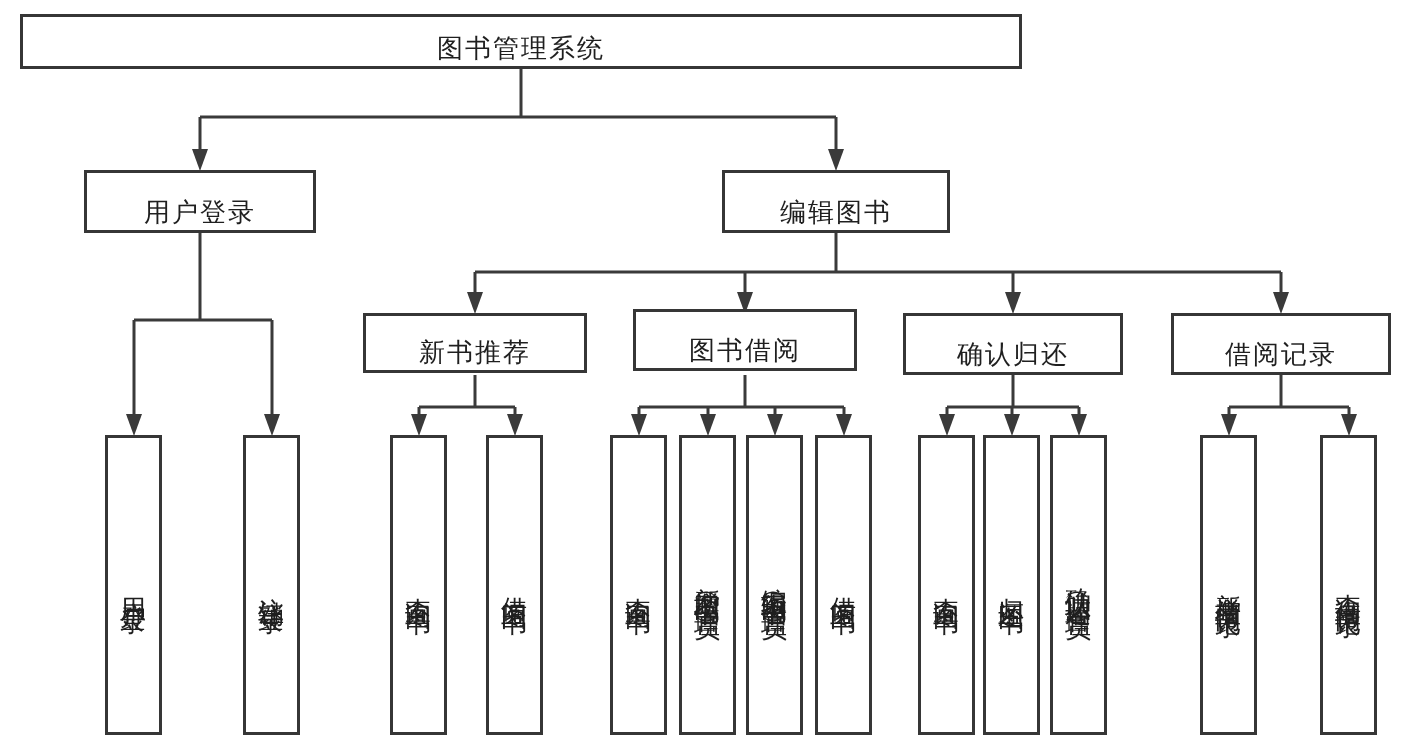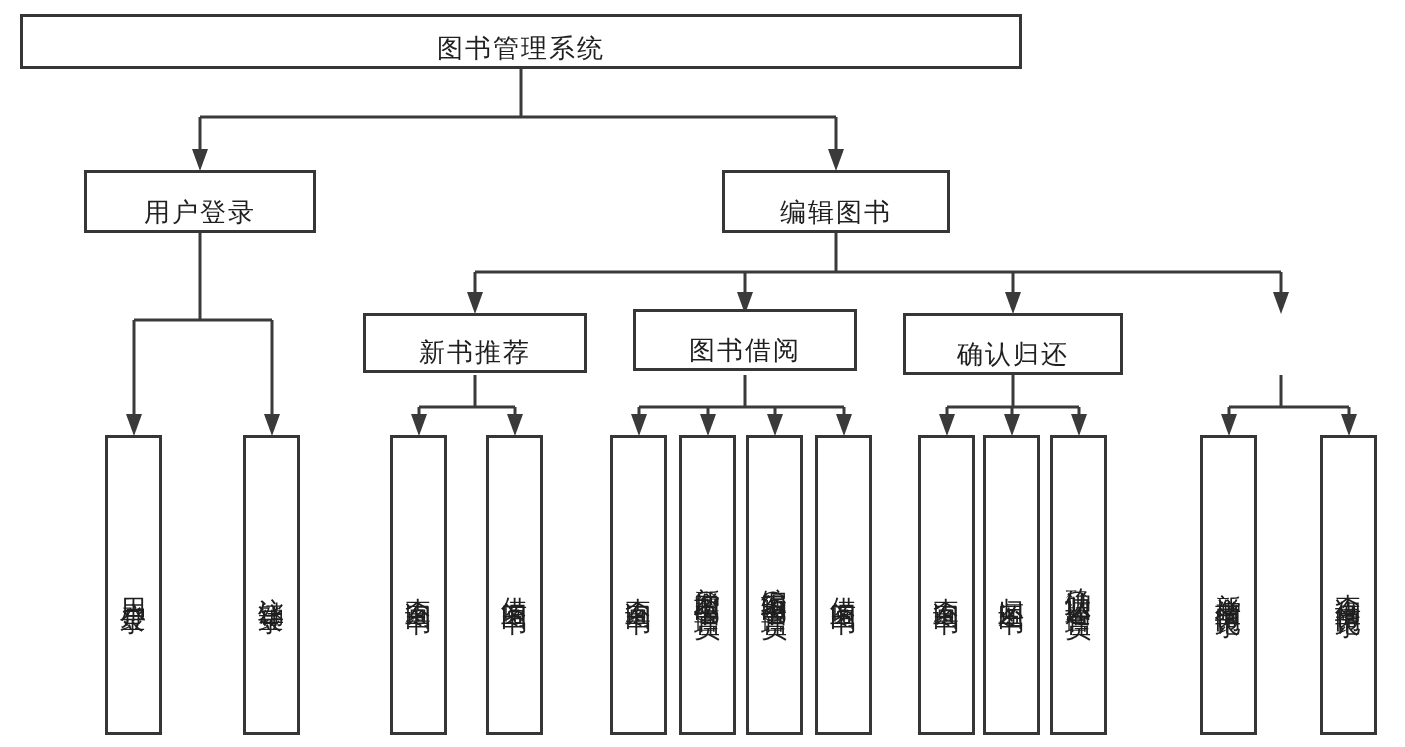--- a/index.html
+++ b/index.html
@@ -124,20 +124,23 @@
 
   <div class="node" style="left:363px; top:313px; width:224px; height:60px;">
     <span>新书推荐</span>
   </div>
   <div class="node" style="left:633px; top:309px; width:224px; height:62px;">
     <span>图书借阅</span>
   </div>
   <div class="node" style="left:903px; top:313px; width:220px; height:62px;">
     <span>确认归还</span>
   </div>
+  <div class="node" style="left:1171px; top:313px; width:220px; height:62px;">
+    <span>借阅记录</span>
+  </div>
 
   <div class="leaf" style="left:105px;">
     <span>用户登录</span>
   </div>
   <div class="leaf" style="left:243px;">
     <span>注销登录</span>
   </div>
 
   <div class="leaf" style="left:390px;">
     <span>查询图书</span>

